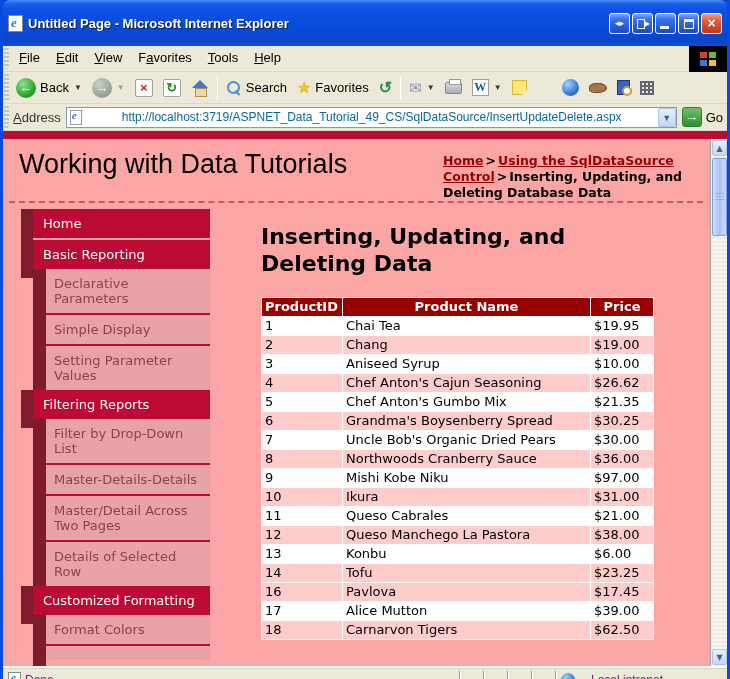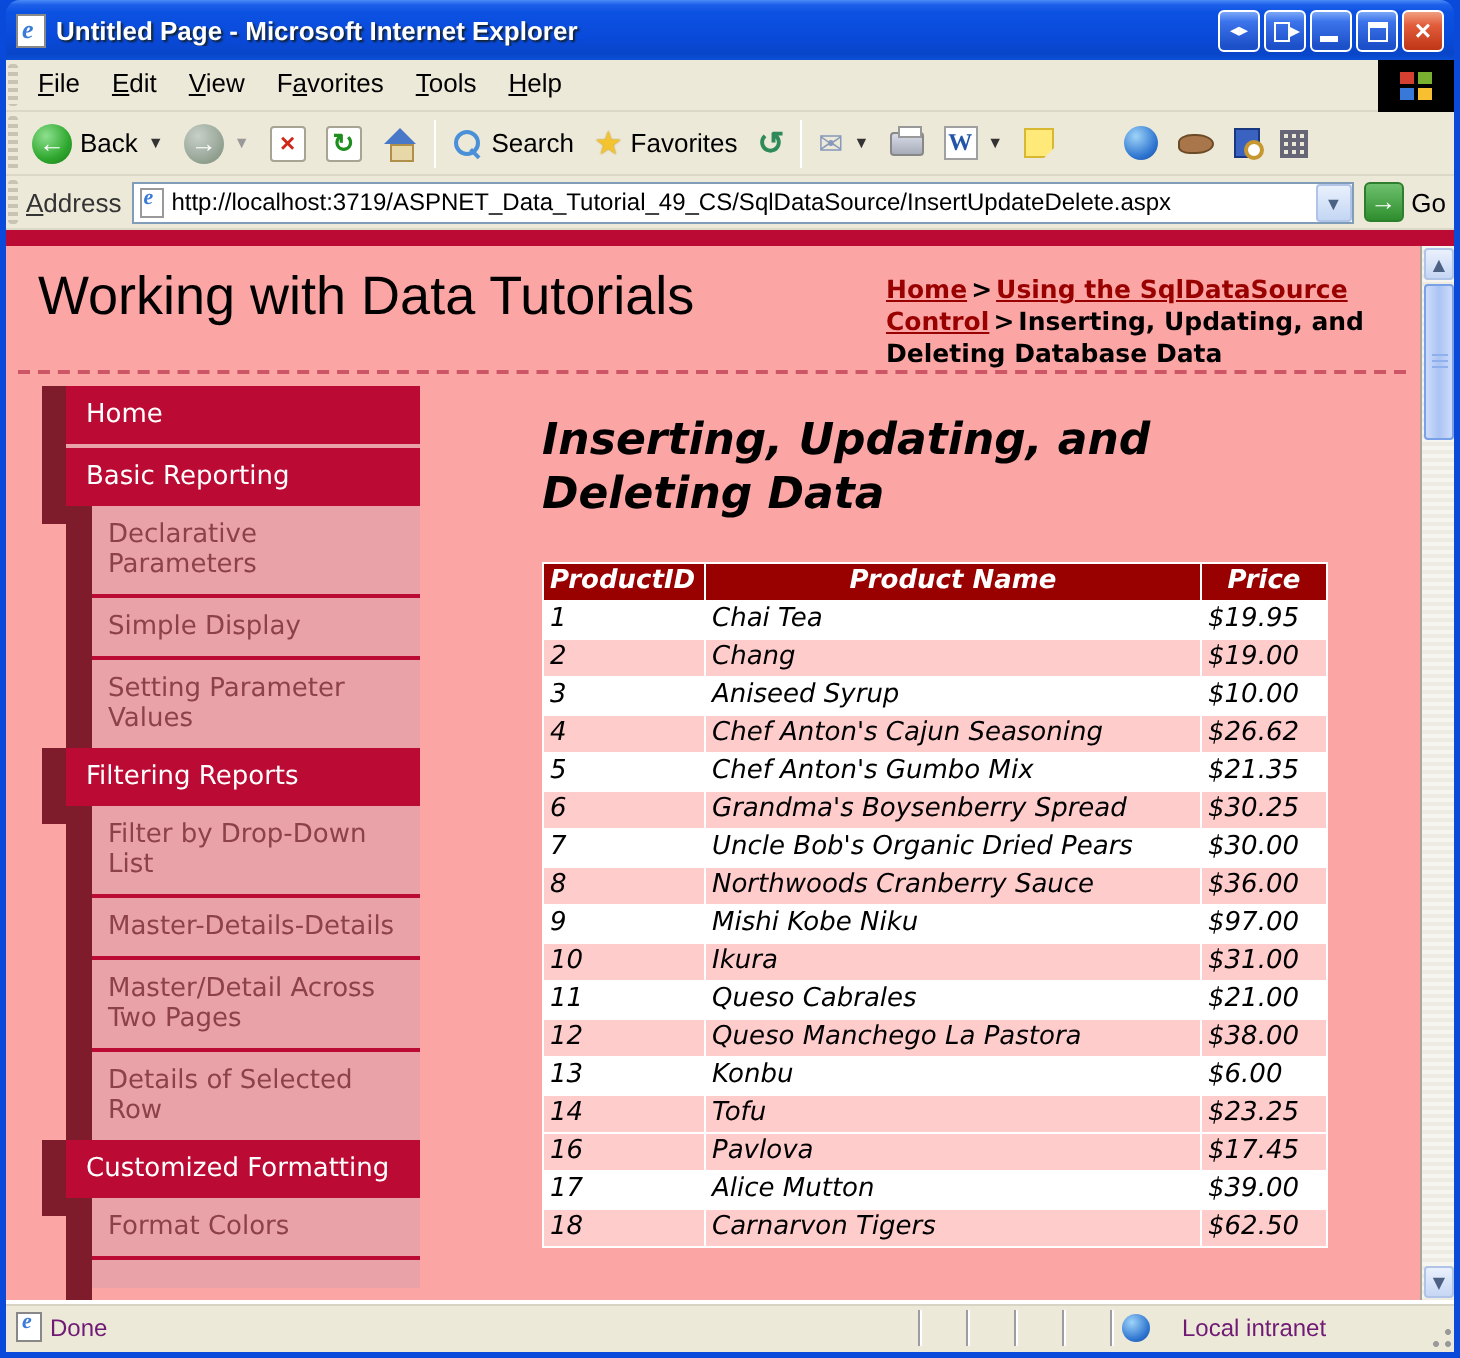--- a/index.html
+++ b/index.html
@@ -1,21 +1,21 @@
 <!DOCTYPE html>
 <html><head>
 <meta charset="utf-8">
 <style>
   * { margin:0; padding:0; box-sizing:border-box; }
   body { font-family:"Liberation Sans", sans-serif; background:#555; }
 
   
   .window { width:730px; height:679px; background:#0A4ADB; padding:0 3px 3px;
             position:relative; overflow:hidden; }
-  .titlebar { height:30px; border-radius:7px 7px 0 0; display:flex; align-items:center;
+  .titlebar { height:46px; border-radius:7px 7px 0 0; display:flex; align-items:center;
     background:linear-gradient(180deg,#4A8CF6 0%,#1D60EA 8%,#0C52E2 20%,#0A4ADB 60%,#0845C8 90%,#0B50D8 100%);
     padding:0 5px; }
   .title-text { color:#fff; font-weight:bold; font-size:13px; flex:1;
     text-shadow:1px 1px 1px #123; white-space:nowrap; overflow:hidden; }
   .ie-doc { width:15px; height:17px; background:#fff; border:1px solid #888;
     margin-right:5px; position:relative; flex:none; }
   .ie-doc::after { content:"e"; position:absolute; left:2px; top:-1px; color:#3A7AD8;
     font:bold italic 13px "Liberation Serif", serif; }
   .winbtns { display:flex; gap:2px; }
   .winbtn { width:21px; height:21px; border-radius:3px; border:1px solid #fff;
@@ -85,21 +85,21 @@
   .dots { width:14px; height:14px; flex:none;
     background:repeating-linear-gradient(90deg,#667 0 2px,transparent 2px 4px),
                repeating-linear-gradient(0deg,#667 0 2px,transparent 2px 4px); }
 
   
   .addrbar { height:27px; display:flex; align-items:center; border-bottom:1px solid #DCD8C8; padding-right:4px; }
   .addr-label { font-size:13px; color:#333; margin:0 5px 0 2px; }
   .addr-box { flex:1; height:21px; background:#fff; border:1px solid #7F9DB9; display:flex; align-items:center; padding:0 0 0 3px; }
   .addr-doc { width:12px; height:15px; background:#fff; border:1px solid #999; position:relative; margin-right:4px; flex:none; }
   .addr-doc::after { content:"e"; position:absolute; left:1px; top:-2px; color:#3A7AD8; font:bold italic 11px "Liberation Serif", serif; }
-  .addr-url { font-size:12px; color:#000000; white-space:nowrap; overflow:hidden; flex:1; }
+  .addr-url { font-size:12px; color:#0369a1; white-space:nowrap; overflow:hidden; flex:1;text-align:center; }
   .addr-drop { width:18px; height:19px; flex:none; border:1px solid #B0C4E8; border-radius:2px;
     background:linear-gradient(180deg,#E8F0FC,#C4D6F4); color:#4D6185; font-size:9px; text-align:center; line-height:18px; }
   .go-btn { display:flex; align-items:center; gap:4px; margin-left:5px; font-size:13px; }
   .go-sq { width:20px; height:20px; border-radius:3px; border:1px solid #2E7E2E; color:#fff; font-weight:bold;
     text-align:center; line-height:18px; background:linear-gradient(180deg,#6EC06E,#2E8E2E); }
 
   .redband { height:8px; background:#BB0A33; }
 
   
   .content { height:527px; background:#fca5a5; position:relative; overflow:hidden;
@@ -116,21 +116,21 @@
   .sb-item { position:relative; cursor:pointer; }
   .sb-item::before { content:""; position:absolute; width:12px; background:#7E1C2B; top:0; bottom:-9px; }
   .sb-item.lvl1 { background:#BB0A33; color:#fff; font-size:13px; line-height:15px; padding:7px 10px; }
   .sb-item.lvl1::before { left:-12px; }
   .sb-item.lvl1 + .sb-item.lvl1 { border-top:2px solid #E9A2A8; }
   .sb-item.lvl2 { background:#E9A2A8; color:#8D4249; font-size:13px; line-height:15px;
     padding:7px 8px; margin-left:13px; }
   .sb-item.lvl2::before { left:-13px; width:13px; }
   .sb-item.lvl2 + .sb-item.lvl2 { border-top:2px solid #BB0A33; }
 
-  .main { position:absolute; left:268px; top:80px; width:420px;font-style:italic; }
+  .main { position:absolute; left:258px; top:80px; width:420px; }
   .page-heading { font-size:22px; font-weight:bold; color:#000; line-height:27px;
     width:340px; margin:4px 0 20px; }
   table.products { border-collapse:separate; border-spacing:1px; background:#fff; }
   table.products th { background:#990000; color:#fff; font-size:13px; font-weight:bold;
     padding:1px 3px; line-height:16px; }
   table.products th.c0 { text-align:left; width:80px; }
   table.products th.c1 { text-align:center; width:247px; }
   table.products th.c2 { text-align:center; width:62px; }
   table.products td { font-size:13px; color:#000; padding:1px 3px; line-height:16px; text-align:left; }
   table.products tr.alt td { background:#FFCCCC; }

